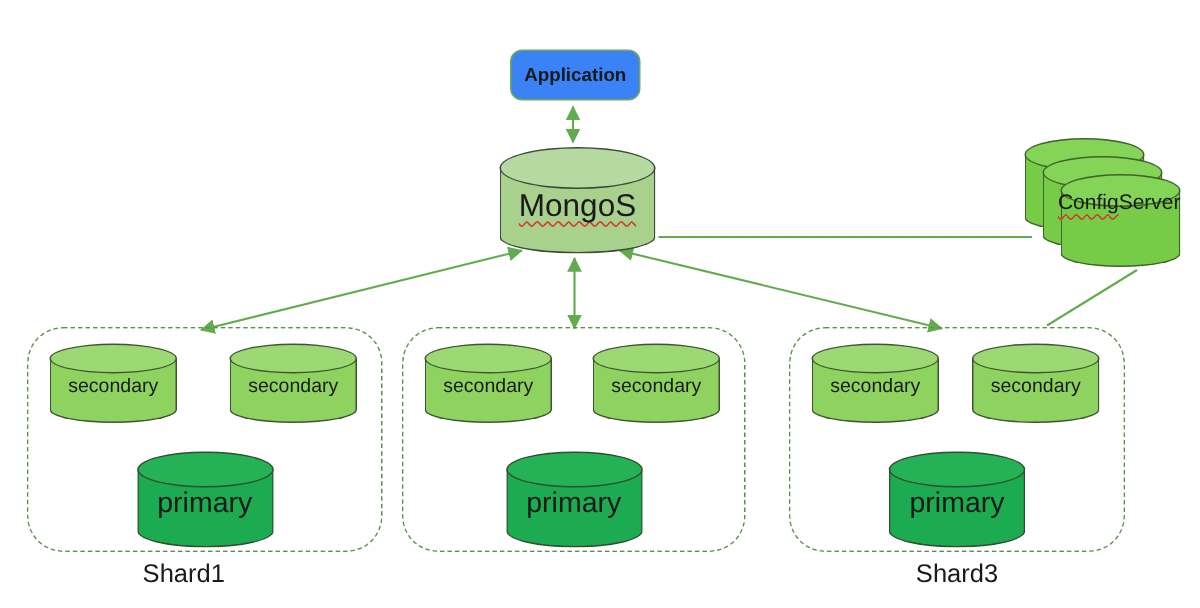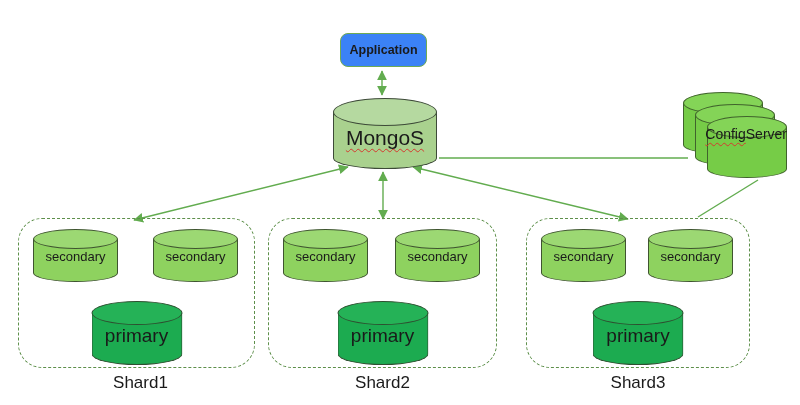--- a/index.html
+++ b/index.html
@@ -70,21 +70,21 @@
     position:absolute; top:218px; height:150px;
     border:1.5px dashed #5d8f4a; border-radius:24px; box-sizing:border-box;
   }
   .shard-1 { left:18px;  width:237px; }
   .shard-2 { left:268px; width:229px; }
   .shard-3 { left:526px; width:224px; }
 
   .shard-label {
     position:absolute; top:373px; text-align:center; font-size:17px;
   }
-  .shard-label-1 { left:22px;  width:237px; }
+  .shard-label-1 { left:4px;  width:237px; }
   .shard-label-2 { left:268px; width:229px; }
   .shard-label-3 { left:526px; width:224px; }
 </style>
 </head>
 <body>
 
 <div class="stage">
 
   <svg class="edges" viewBox="0 0 800 405" xmlns="http://www.w3.org/2000/svg">
     <defs>
@@ -175,21 +175,20 @@
         </div>
     </div>
     <div class="cyl pri-cyl">
       <div class="ctop"></div>
       <div class="cbody"></div>
       <div class="clabel">
           <span>primary</span>
         </div>
     </div>
   </div>
-  <div class="shard-label shard-label-2">Shard2</div>
 
   <div class="shard-box shard-3">
     <div class="cyl sec-cyl sec-1">
       <div class="ctop"></div>
       <div class="cbody"></div>
       <div class="clabel">
           <span>secondary</span>
         </div>
     </div>
     <div class="cyl sec-cyl sec-2">

